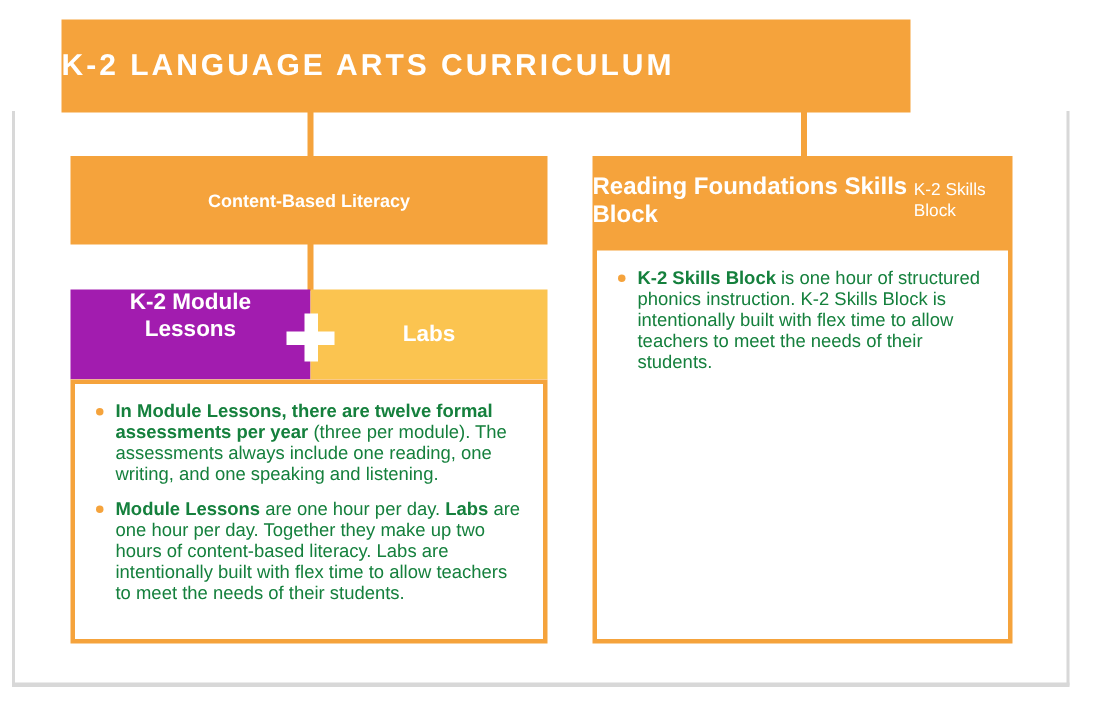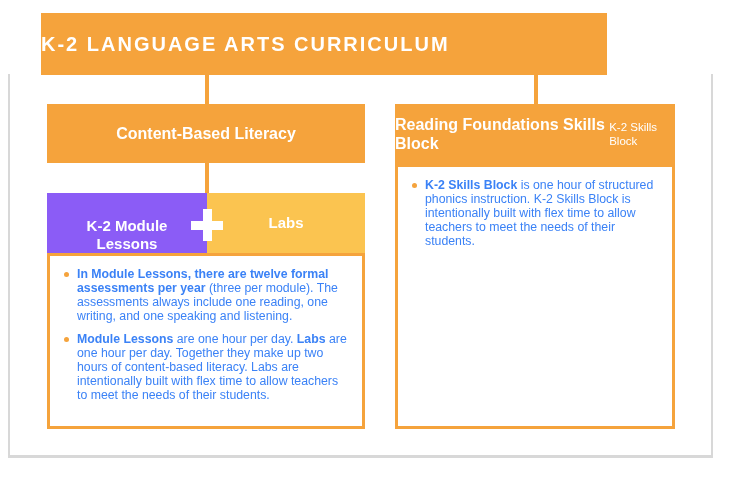--- a/index.html
+++ b/index.html
@@ -27,33 +27,33 @@
   .conn{background:#F5A33C;width:4px;}
   .conn-left-1 {left:205px;top:74px; height:31px;}
   .conn-right-1{left:534px;top:74px; height:31px;}
   .conn-left-2 {left:205px;top:162px;height:32px;}
 
   
   .left-header{
     left:47px;top:104px;width:318px;height:59px;background:#F5A33C;
     display:flex;align-items:center;justify-content:center;
   }
-  .left-header .hdr{color:#fff;font-weight:bold;font-size:16px;}
+  .left-header .hdr{color:#fff;font-weight:bold;font-size:12px;}
   .right-header{
     left:395px;top:104px;width:280px;height:60px;background:#F5A33C;
     display:flex;flex-direction:row;align-items:center;justify-content:flex-end;
   }
   .right-header .hdr{color:#fff;font-weight:bold;font-size:16px;line-height:19px;}
   .right-header .subhdr{color:#fff;font-size:11.5px;line-height:14px;}
 
   
   .split{left:47px;top:193px;width:318px;height:60px;display:flex;}
   .split-left{
-    width:160px;height:60px;background:#8b5cf6;
-    display:flex;align-items:flex-end;justify-content:center;
+    width:160px;height:60px;background:#a21caf;
+    display:flex;align-items:flex-start;justify-content:center;
   }
   .split-right{
     width:158px;height:60px;background:#FBC450;
     display:flex;align-items:center;justify-content:center;
   }
   .split-label{color:#fff;font-weight:bold;font-size:15px;line-height:18px;text-align:center;}
   .split-left .split-label{width:100px;}
   .plus{left:191px;top:209px;width:32px;height:32px;}
   .plus .bar-h{position:absolute;left:0;top:11.5px;width:32px;height:9px;background:#fff;}
   .plus .bar-v{position:absolute;left:11.5px;top:0;width:9px;height:32px;background:#fff;}
@@ -62,21 +62,21 @@
   .content-box{
     background:#ffffff;border:3px solid #F5A33C;
     padding:11px 12px 10px 12px;
   }
   .left-content {left:47px; top:253px;width:318px;height:176px;}
   .right-content{left:395px;top:164px;width:280px;height:265px;}
 
   ul.bullets{list-style:none;margin:0;padding:0;}
   ul.bullets li{
     position:relative;padding-left:15px;margin-bottom:9px;
-    color:#3b82f6;font-size:12.3px;line-height:14px;
+    color:#15803d;font-size:12.3px;line-height:14px;
   }
   ul.bullets li::before{
     content:"";position:absolute;left:2px;top:4.5px;width:5px;height:5px;
     border-radius:50%;background:#F5A33C;
   }
   ul.bullets b{font-weight:bold;}
 </style>
 </head>
 <body>
 

